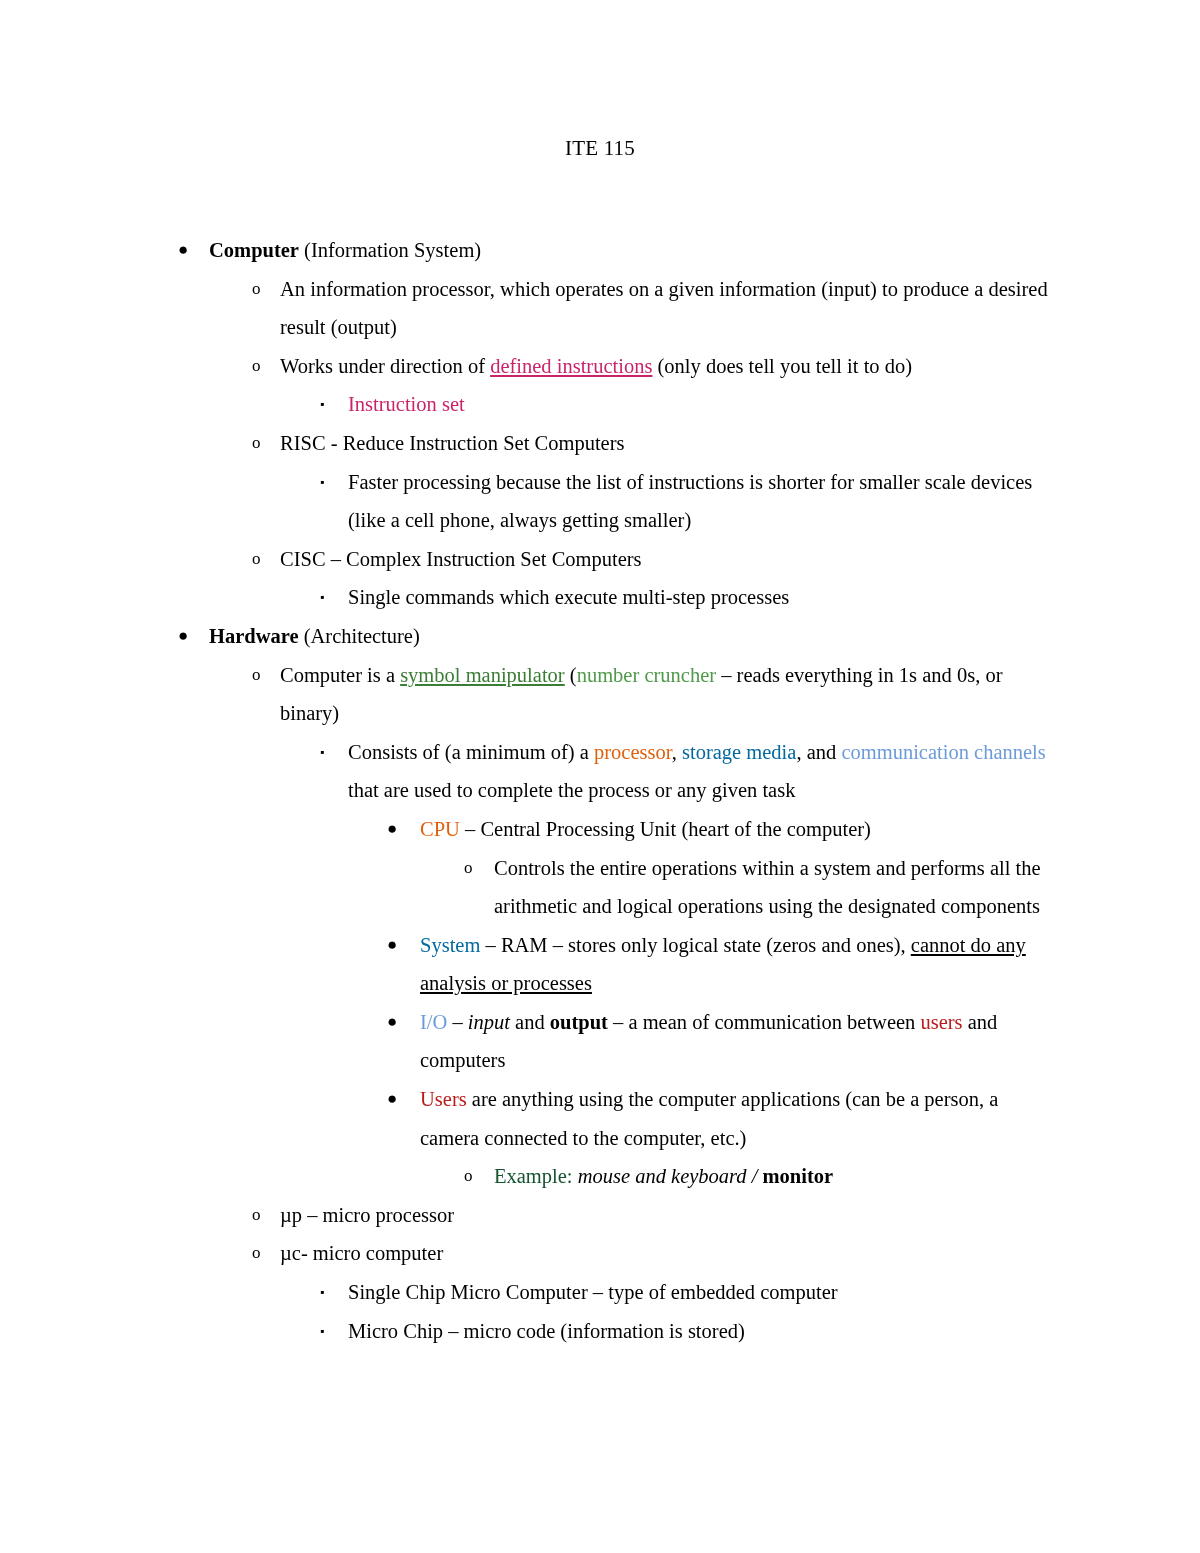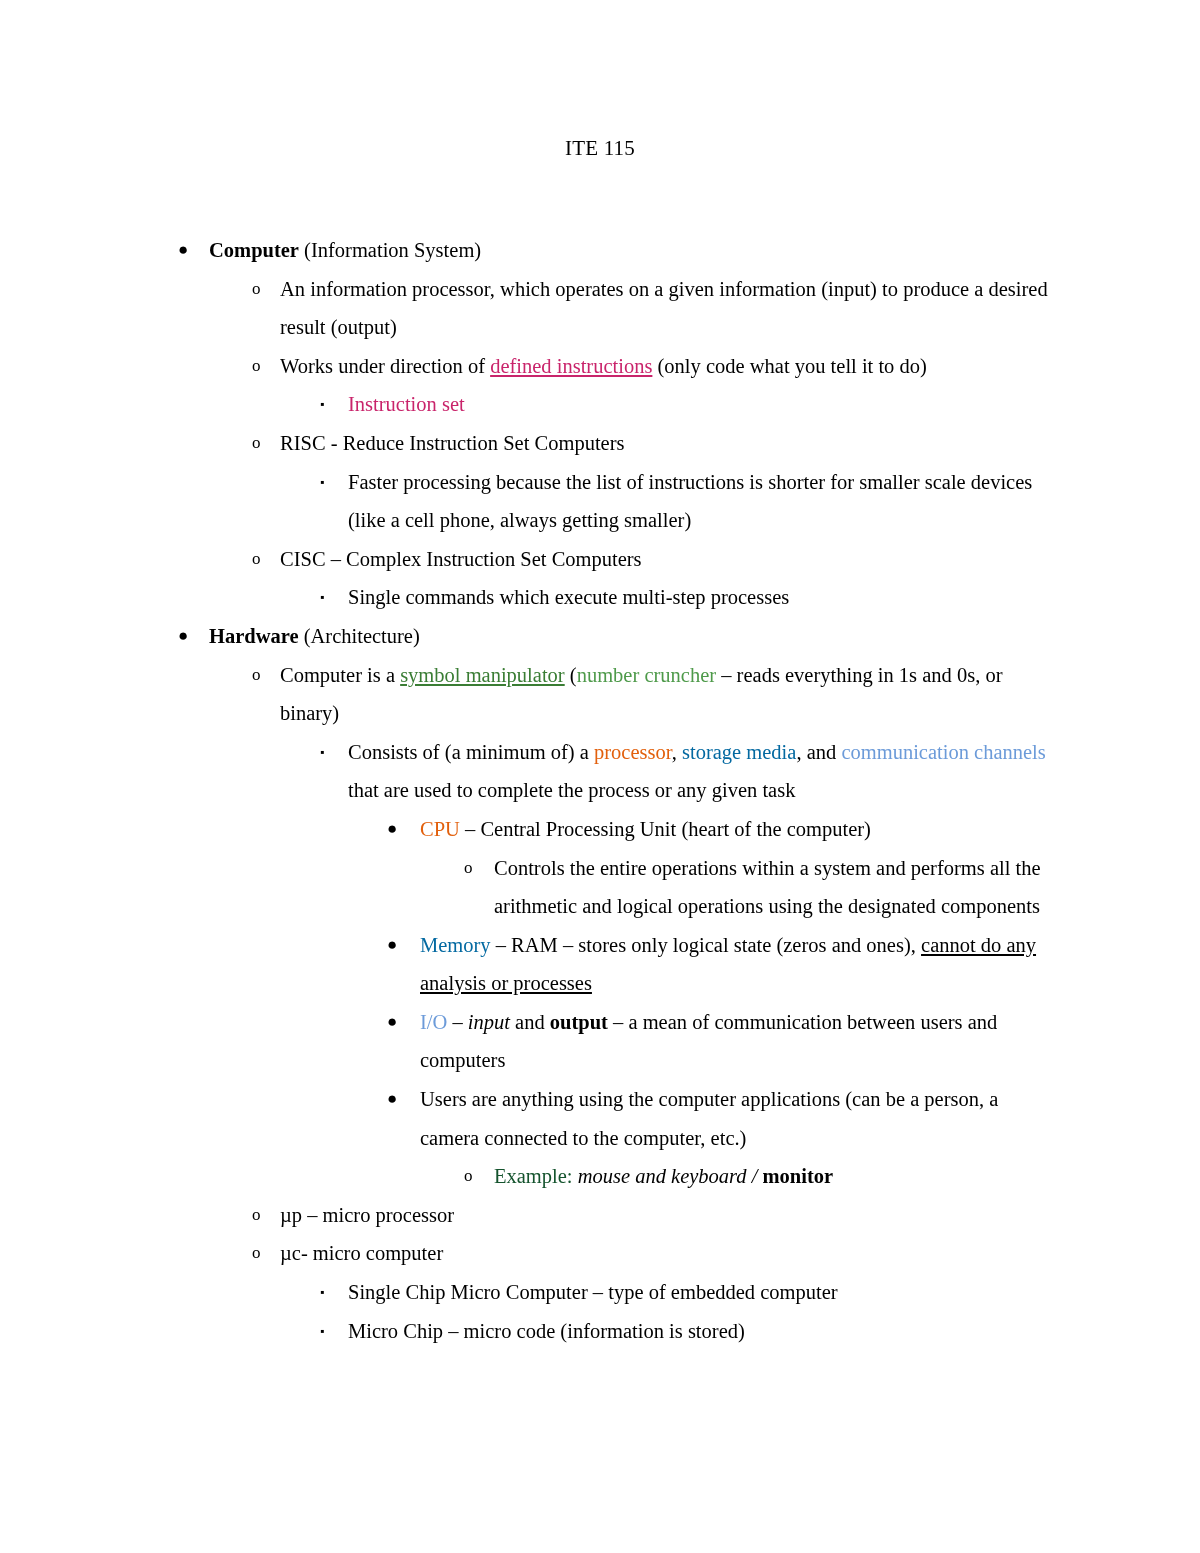--- a/index.html
+++ b/index.html
@@ -71,44 +71,44 @@
   .ital { font-style: italic; }
   .und  { text-decoration: underline; }
 
   .c-magenta { color: #C9246B; text-align: right; }
   .c-green-dark { color: #3A7D34; }
   .c-green { color: #4E9A4A; }
   .c-orange { color: #E2600D; }
   .c-purple { color: #0369a1; }
   .c-blue-soft { color: #6C9BD9; }
   .c-blue { color: #14532d; }
-  .c-gold { color: #000000; }
+  .c-gold { color: #b91c1c; }
 </style>
 </head>
 <body>
 
 <div id="page">
 
   <div id="doc-title">ITE 115</div>
 
   <div id="content">
       <div class="li lv1"><span class="bullet b-disc">●</span><span class="bold">Computer</span><span> (Information System)</span></div>
       <div class="li lv2"><span class="bullet b-circ">o</span><span>An information processor, which operates on a given information (input) to produce a desired result (output)</span></div>
-      <div class="li lv2"><span class="bullet b-circ">o</span><span>Works under direction of </span><span class="und c-magenta">defined instructions</span><span> (only code what you tell it to do)</span></div>
+      <div class="li lv2"><span class="bullet b-circ">o</span><span>Works under direction of </span><span class="und c-magenta">defined instructions</span><span> (only does tell you tell it to do)</span></div>
       <div class="li lv3"><span class="bullet b-sq">▪</span><span class="c-magenta">Instruction set</span></div>
       <div class="li lv2"><span class="bullet b-circ">o</span><span>RISC - Reduce Instruction Set Computers</span></div>
       <div class="li lv3"><span class="bullet b-sq">▪</span><span>Faster processing because the list of instructions is shorter for smaller scale devices (like a cell phone, always getting smaller)</span></div>
       <div class="li lv2"><span class="bullet b-circ">o</span><span>CISC – Complex Instruction Set Computers</span></div>
       <div class="li lv3"><span class="bullet b-sq">▪</span><span>Single commands which execute multi-step processes</span></div>
       <div class="li lv1"><span class="bullet b-disc">●</span><span class="bold">Hardware</span><span> (Architecture)</span></div>
       <div class="li lv2"><span class="bullet b-circ">o</span><span>Computer is a </span><span class="und c-green-dark">symbol manipulator</span><span> (</span><span class="c-green">number cruncher</span><span> – reads everything in 1s and 0s, or binary)</span></div>
       <div class="li lv3"><span class="bullet b-sq">▪</span><span>Consists of (a minimum of) a </span><span class="c-orange">processor</span><span>, </span><span class="c-purple">storage media</span><span>, and </span><span class="c-blue-soft">communication channels</span><span> that are used to complete the process or any given task</span></div>
       <div class="li lv4"><span class="bullet b-disc">●</span><span class="c-orange">CPU</span><span> – Central Processing Unit (heart of the computer)</span></div>
       <div class="li lv5"><span class="bullet b-circ">o</span><span>Controls the entire operations within a system and performs all the arithmetic and logical operations using the designated components</span></div>
-      <div class="li lv4"><span class="bullet b-disc">●</span><span class="c-purple">Memory</span><span> – RAM – stores only logical state (zeros and ones), </span><span class="und">cannot do any analysis or processes</span></div>
+      <div class="li lv4"><span class="bullet b-disc">●</span><span class="c-purple">System</span><span> – RAM – stores only logical state (zeros and ones), </span><span class="und">cannot do any analysis or processes</span></div>
       <div class="li lv4"><span class="bullet b-disc">●</span><span class="c-blue-soft">I/O</span><span> – </span><span class="ital">input</span><span> and </span><span class="bold">output</span><span> – a mean of communication between </span><span class="c-gold">users</span><span> and computers</span></div>
       <div class="li lv4"><span class="bullet b-disc">●</span><span class="c-gold">Users</span><span> are anything using the computer applications (can be a person, a camera connected to the computer, etc.)</span></div>
       <div class="li lv5"><span class="bullet b-circ">o</span><span class="c-blue">Example:</span><span> </span><span class="ital">mouse and keyboard /</span><span> </span><span class="bold">monitor</span></div>
       <div class="li lv2"><span class="bullet b-circ">o</span><span>µp – micro processor</span></div>
       <div class="li lv2"><span class="bullet b-circ">o</span><span>µc- micro computer</span></div>
       <div class="li lv3"><span class="bullet b-sq">▪</span><span>Single Chip Micro Computer – type of embedded computer</span></div>
       <div class="li lv3"><span class="bullet b-sq">▪</span><span>Micro Chip – micro code (information is stored)</span></div>
     </div>
 
 </div>

